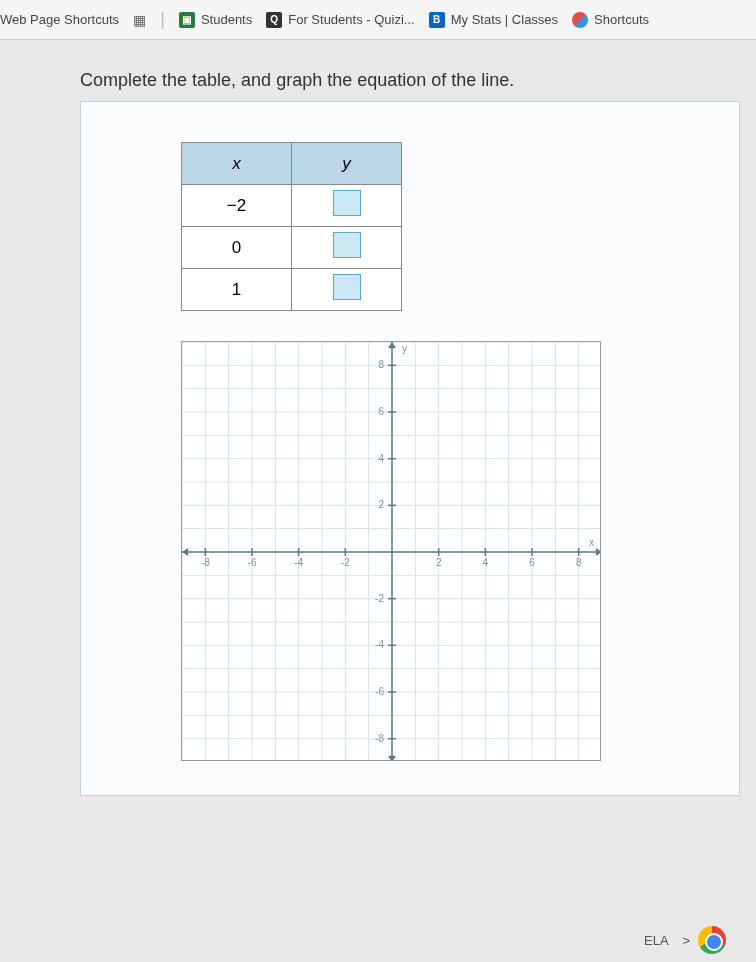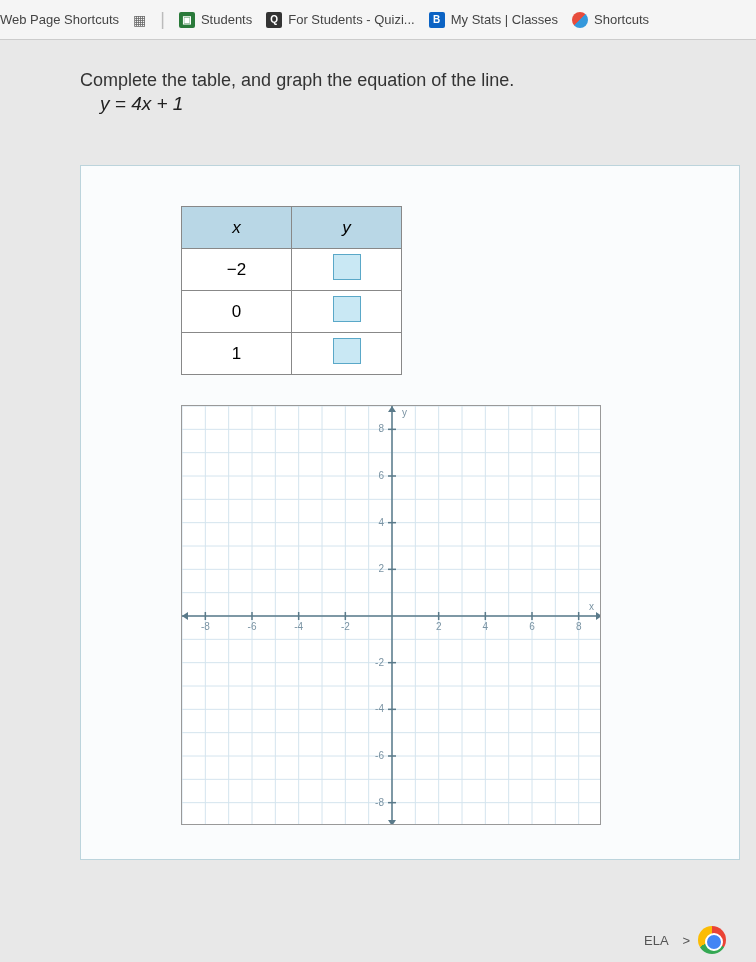--- a/index.html
+++ b/index.html
@@ -46,21 +46,21 @@
     .bk-student { background: linear-gradient(135deg,#e74c3c 50%,#3498db 50%); border-radius:50%; }
     .divider { color: #bbb; font-size:18px; }
 
     .content {
       padding: 30px 0 0 80px;
       position: relative;
     }
     .instruction {
       font-size: 18px;
       color: #333;
-      margin-bottom: 2px;
+      margin-bottom: 10px;
     }
     .equation {
       font-size: 19px;
       font-style: italic;
       color: #222;
       margin-left: 20px;
       margin-bottom: 50px;
     }
 
     .panel {
@@ -155,21 +155,20 @@
     <span>My Stats | Classes</span>
   </span>
   <span class="bookmark-item">
     <span class="bk-icon bk-student"></span>
     <span>Shortcuts</span>
   </span>
 </div>
 
 <div class="content">
   <div class="instruction">Complete the table, and graph the equation of the line.</div>
-  <div class="equation">y = 4x + 1</div>
 
   <div class="panel">
 
     <table class="xy-table">
       <tbody>
           <tr>
         <th>x</th>
         <th>y</th>
       </tr>
       <tr>

